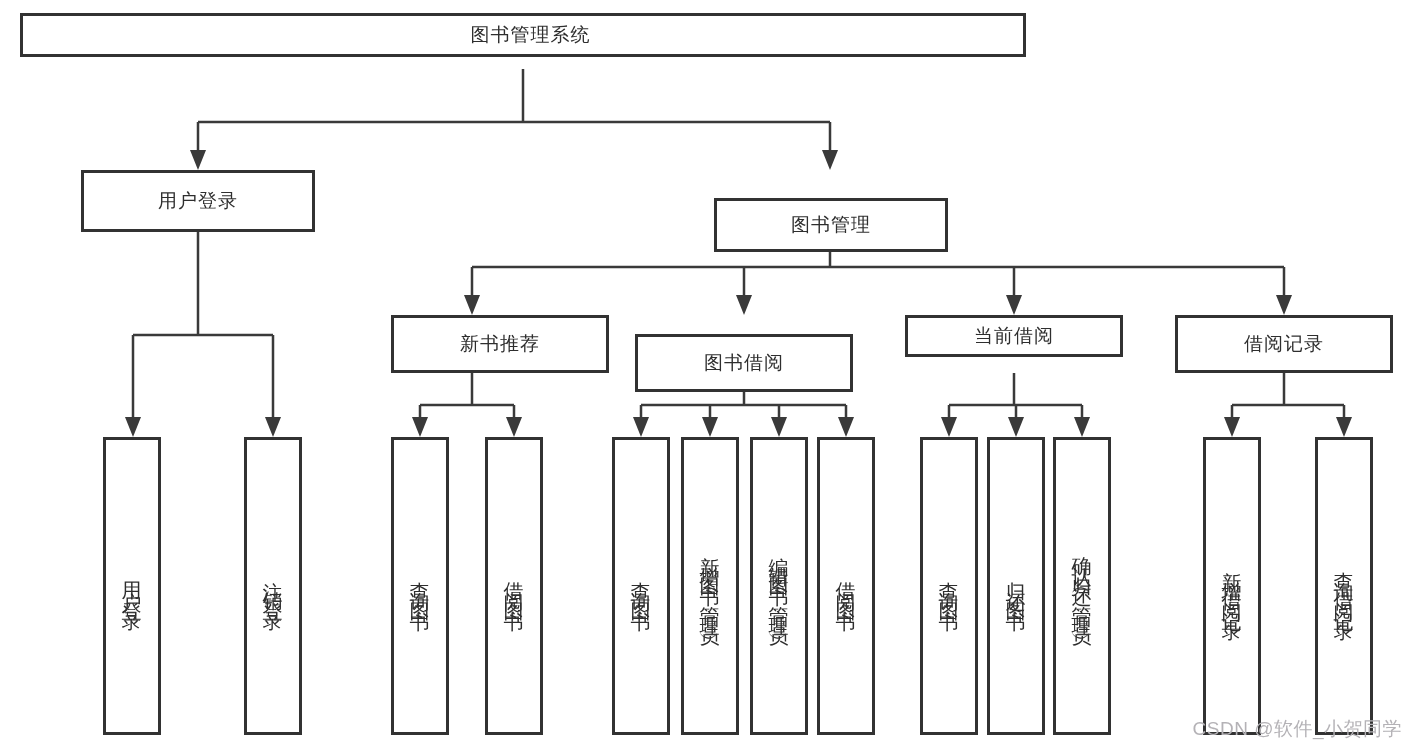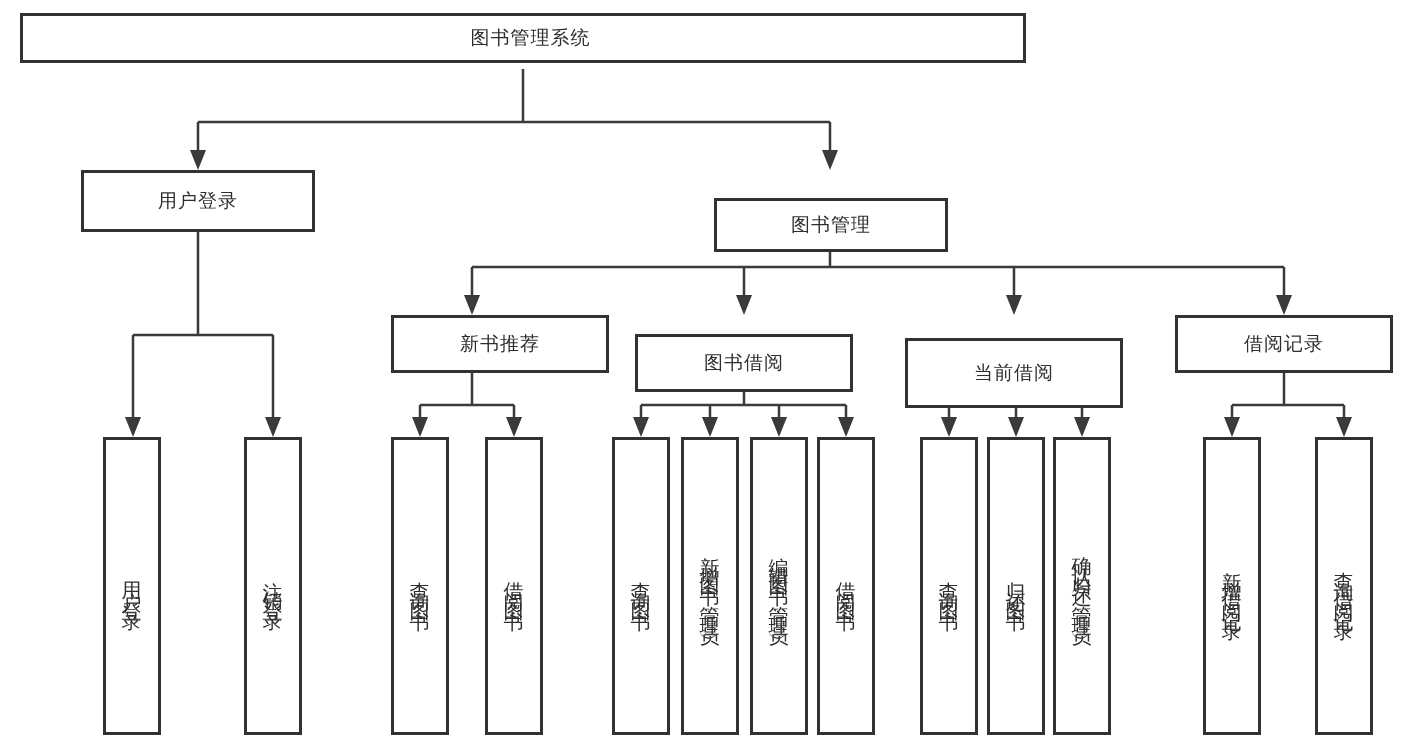--- a/index.html
+++ b/index.html
@@ -71,38 +71,38 @@
       <polygon points="771,417 787,417 779,437"></polygon>
       <polygon points="838,417 854,417 846,437"></polygon>
       <polygon points="941,417 957,417 949,437"></polygon>
       <polygon points="1008,417 1024,417 1016,437"></polygon>
       <polygon points="1074,417 1090,417 1082,437"></polygon>
       <polygon points="1224,417 1240,417 1232,437"></polygon>
       <polygon points="1336,417 1352,417 1344,437"></polygon>
     </g>
   </svg>
 
-  <div class="node hnode root-node" style="left:20px; top:13px; width:1006px; height:50px;padding-left:15px;">
+  <div class="node hnode root-node" style="left:20px; top:13px; width:1006px; height:44px;padding-left:15px;">
     <span>图书管理系统</span>
   </div>
 
   <div class="node hnode" style="left:81px; top:170px; width:234px; height:62px;">
     <span>用户登录</span>
   </div>
   <div class="node hnode" style="left:714px; top:170px; width:234px; height:54px;margin-top:28px;">
     <span>图书管理</span>
   </div>
 
   <div class="node hnode" style="left:363px; top:315px; width:218px; height:58px;margin-left:28px;">
     <span>新书推荐</span>
   </div>
   <div class="node hnode" style="left:635px; top:315px; width:218px; height:58px;margin-top:19px;">
     <span>图书借阅</span>
   </div>
-  <div class="node hnode" style="left:905px; top:315px; width:218px; height:70px;margin-top:23px;">
+  <div class="node hnode" style="left:905px; top:315px; width:218px; height:42px;">
     <span>当前借阅</span>
   </div>
   <div class="node hnode" style="left:1175px; top:315px; width:218px; height:58px;align-items:center;">
     <span>借阅记录</span>
   </div>
 
   <div class="node vnode" style="left:103px; top:437px; width:58px; height:298px;">
     <span class="vtext">用户登录</span>
   </div>
   <div class="node vnode" style="left:244px; top:437px; width:58px; height:298px;">
@@ -139,13 +139,14 @@
     <span class="vtext">确认归还（管理员）</span>
   </div>
 
   <div class="node vnode" style="left:1203px; top:437px; width:58px; height:298px;">
     <span class="vtext">新增借阅记录</span>
   </div>
   <div class="node vnode" style="left:1315px; top:437px; width:58px; height:298px;">
     <span class="vtext">查询借阅记录</span>
   </div>
 
+  <div class="watermark">CSDN @软件_小贺同学</div>
 </div>
 
 </body></html>

